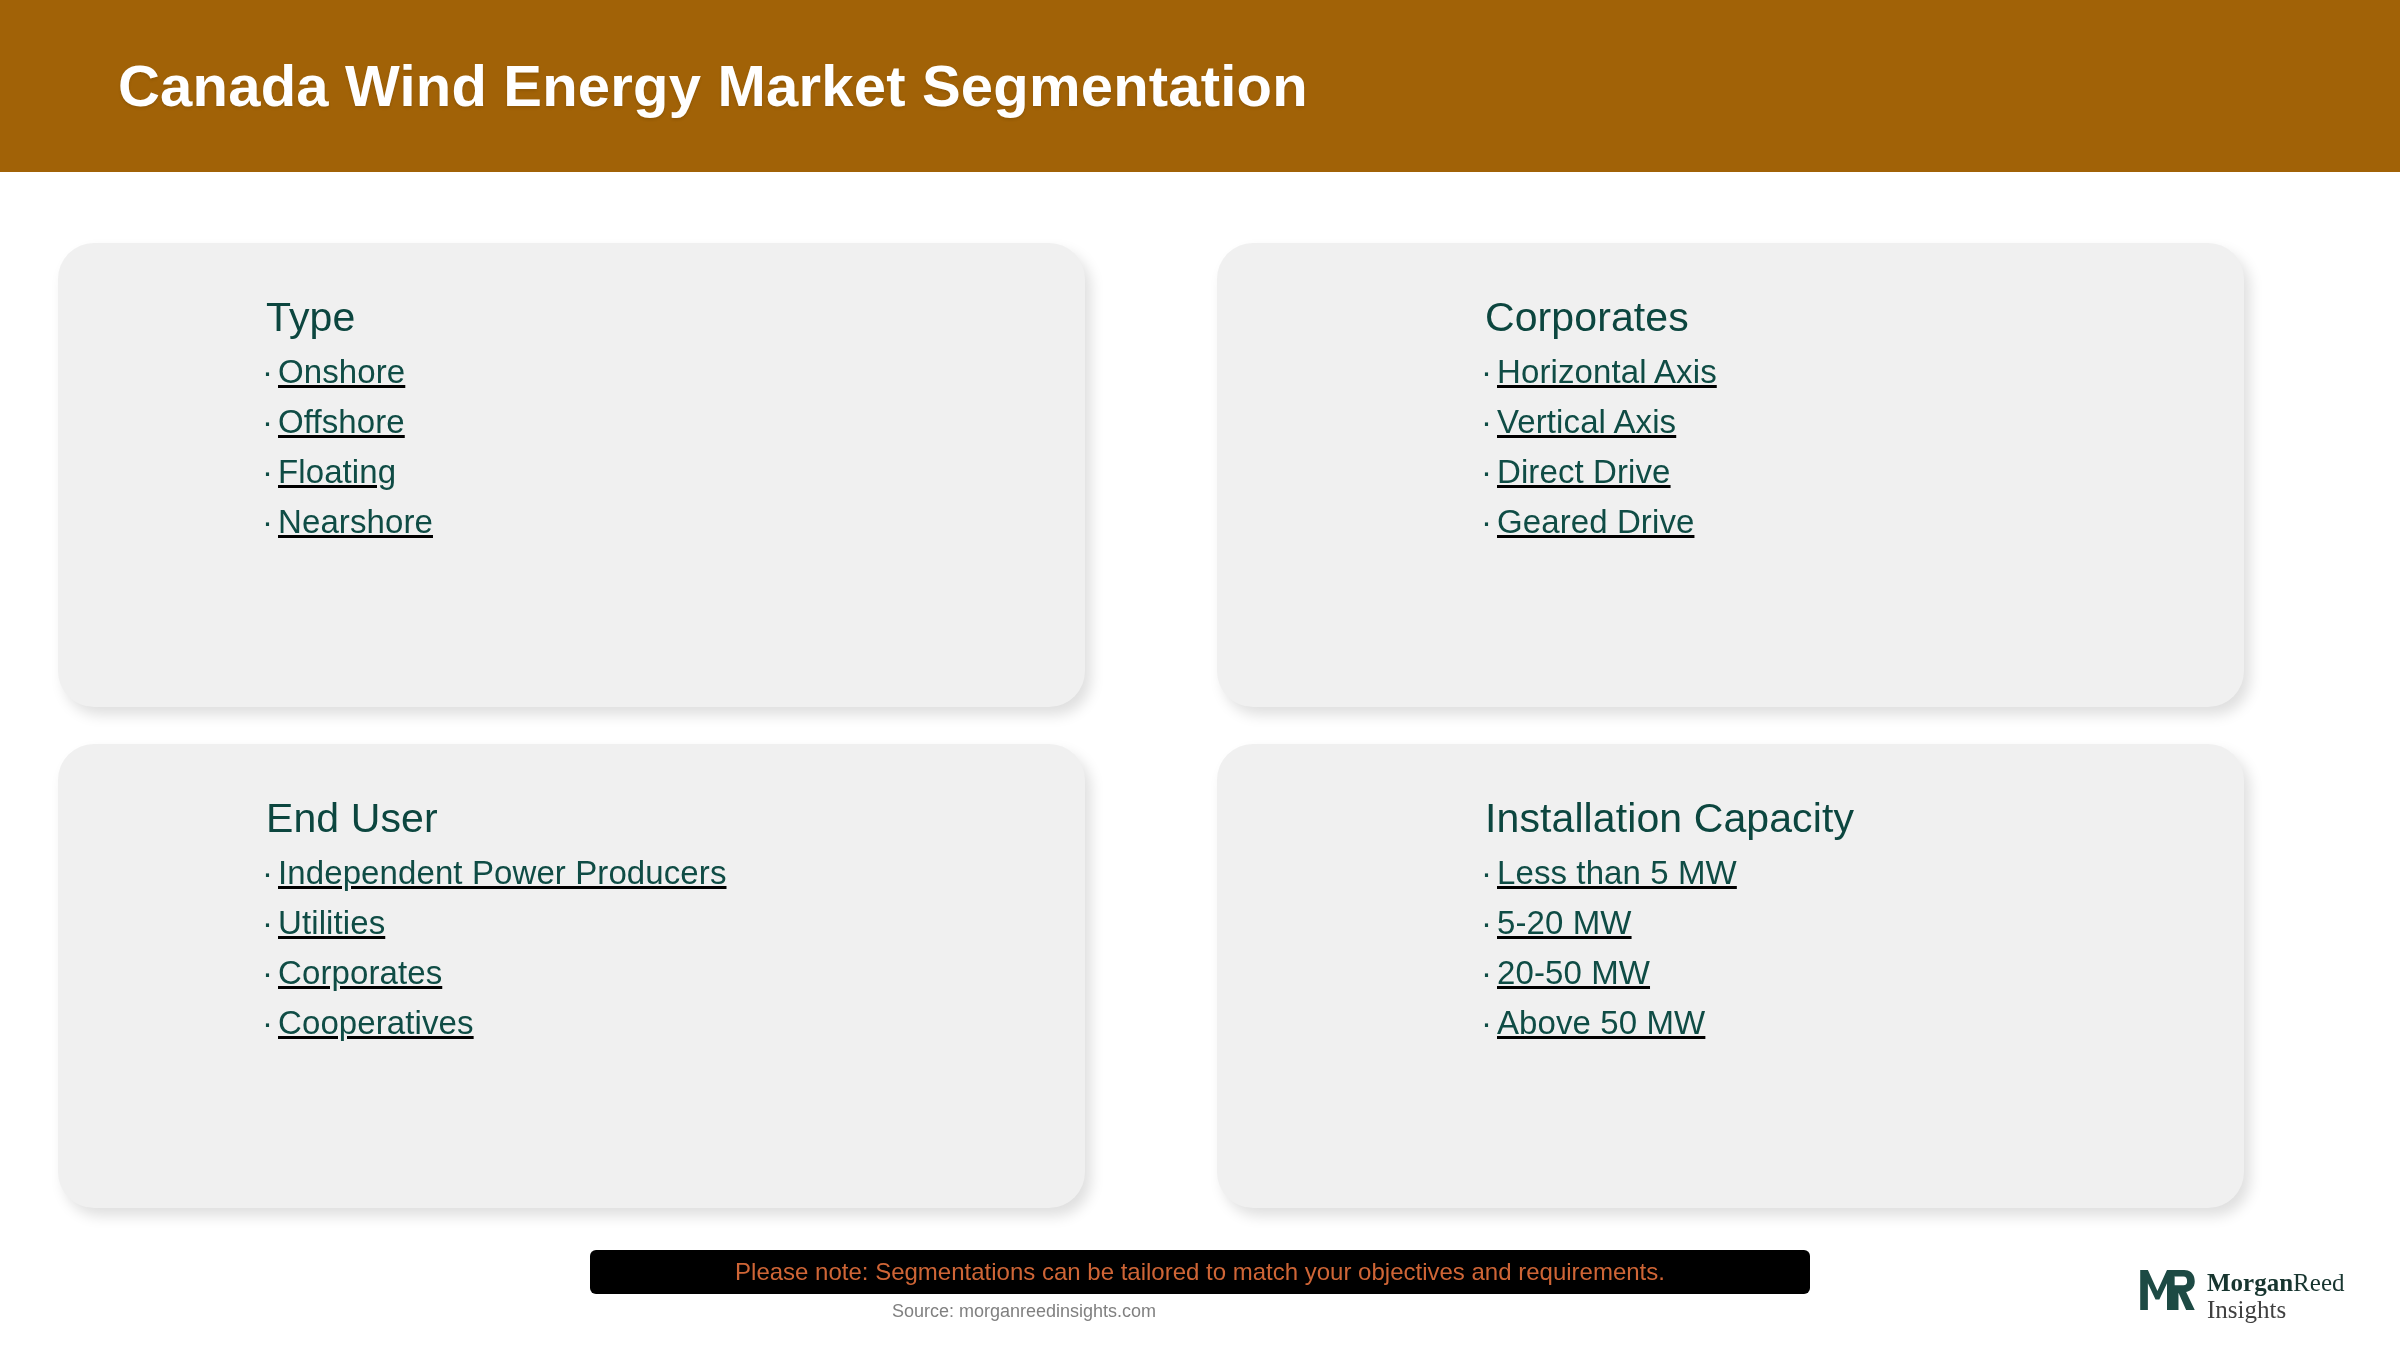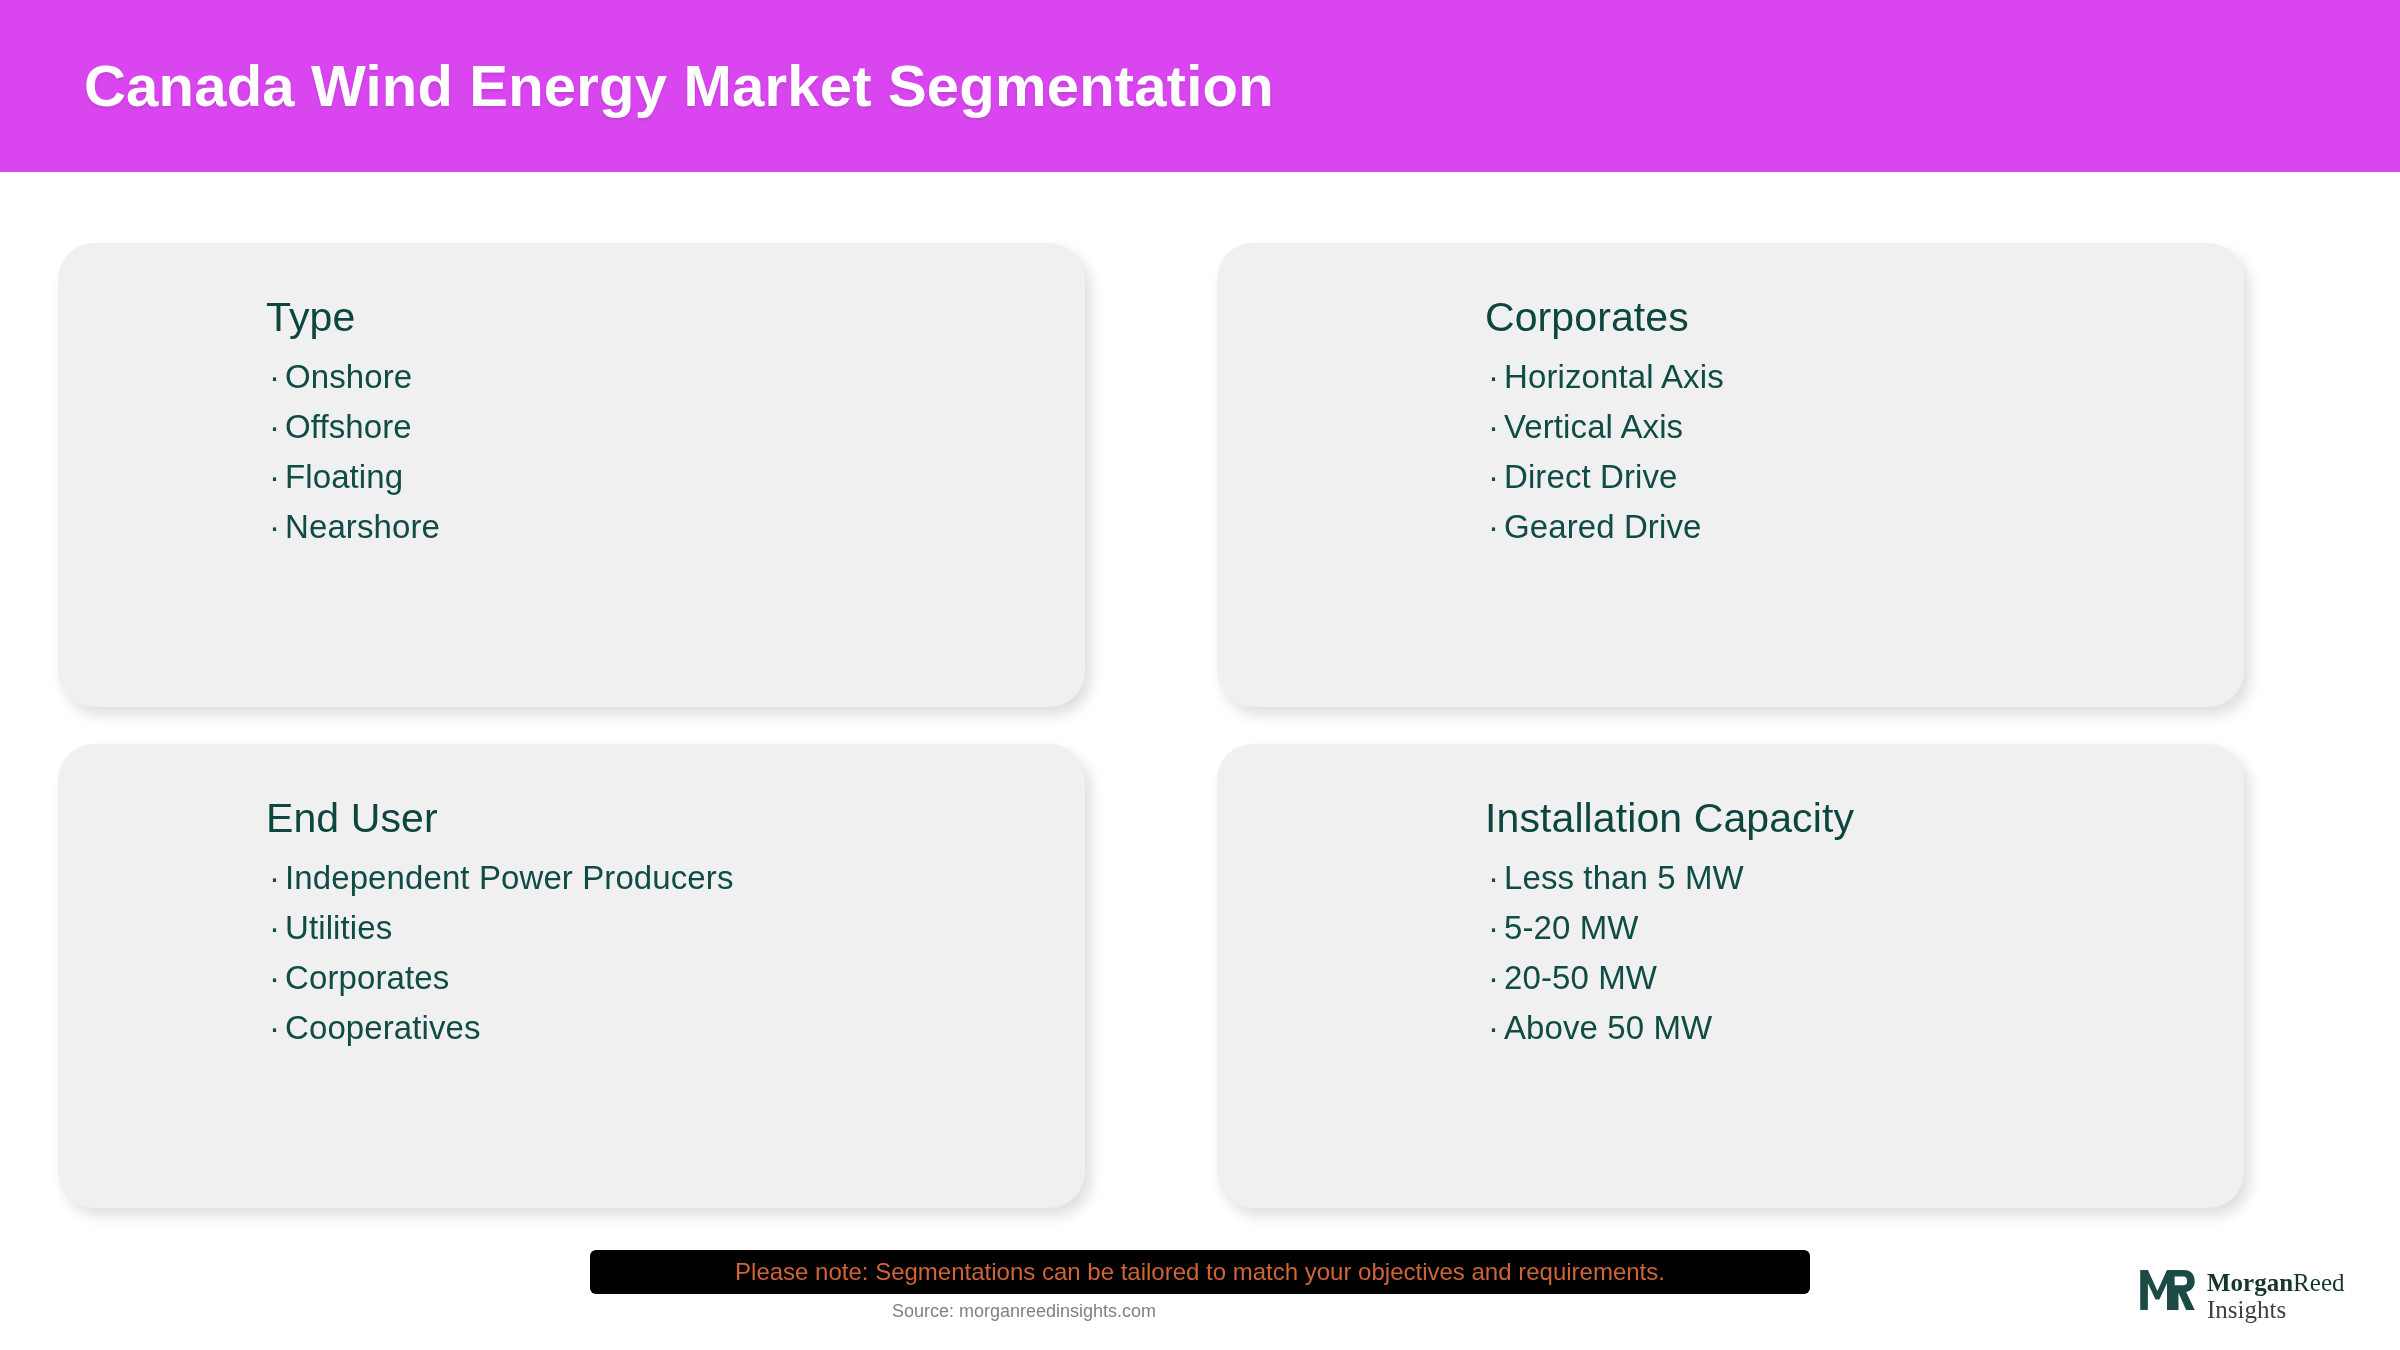--- a/index.html
+++ b/index.html
@@ -24,25 +24,25 @@
     box-sizing: border-box;
   }
 
   
   .header-band {
     position: absolute;
     left: 0;
     top: 0;
     width: 2400px;
     height: 172px;
-    background: #d946ef;
+    background: #a16207;
     display: flex;
     align-items: center;
     box-sizing: border-box;
-    padding-left: 84px;
+    padding-left: 118px;
   }
   .header-title {
     color: #ffffff;
     font-size: 58px;
     font-weight: bold;
     letter-spacing: 0.2px;
     line-height: 1;
     white-space: nowrap;
     text-shadow: 0 2px 3px rgba(0,0,0,0.10);
   }
@@ -82,22 +82,23 @@
     font-size: 41px;
     font-weight: normal;
     line-height: 1.12;
     margin: 0 0 6px 8px;
     white-space: nowrap;
     letter-spacing: 0.1px;
   }
 
   .card-list {
     list-style: none;
-    margin: 11px;
+    margin: 4px;
     padding: 0;
+    text-decoration: underline;
   }
   .card-list li {
     color: #0f4c45;
     font-size: 33px;
     font-weight: normal;
     line-height: 1.52;
     white-space: nowrap;
     letter-spacing: 0.1px;
   }
   .card-list li .bullet-dot {

